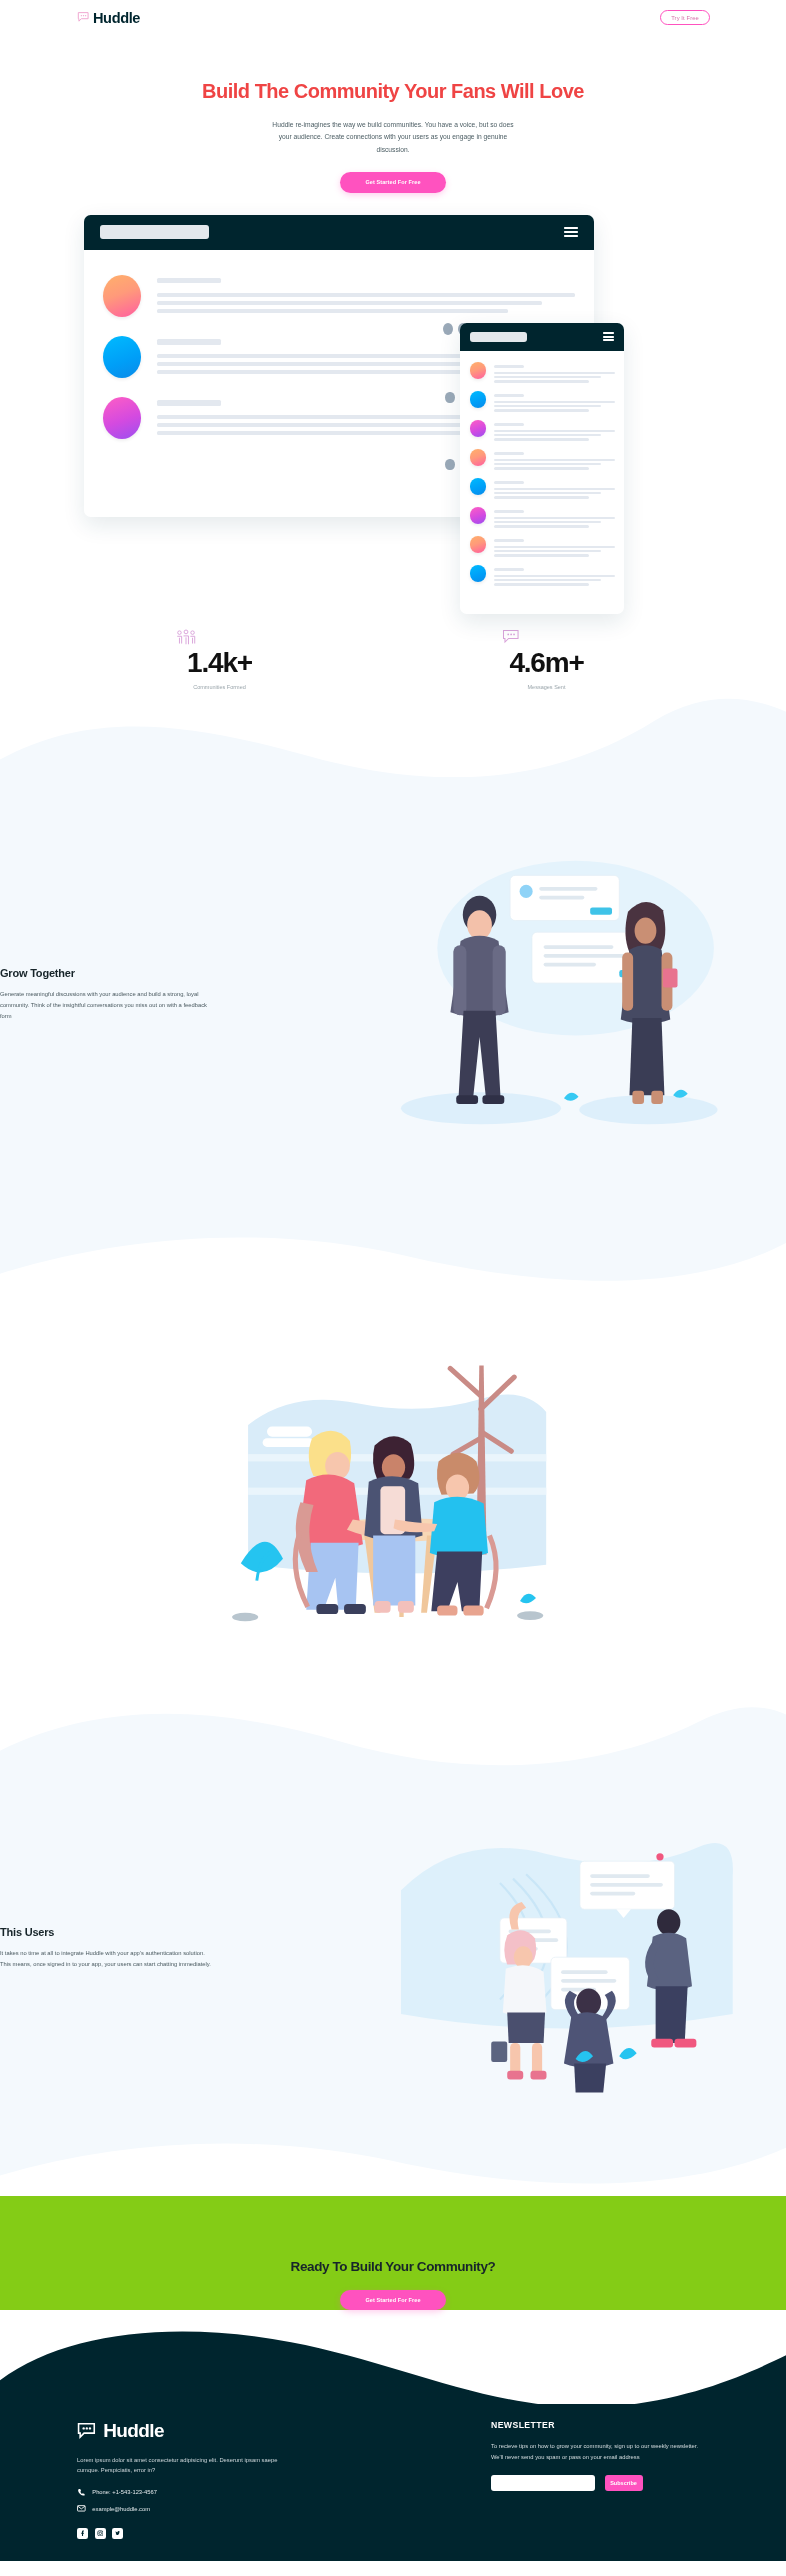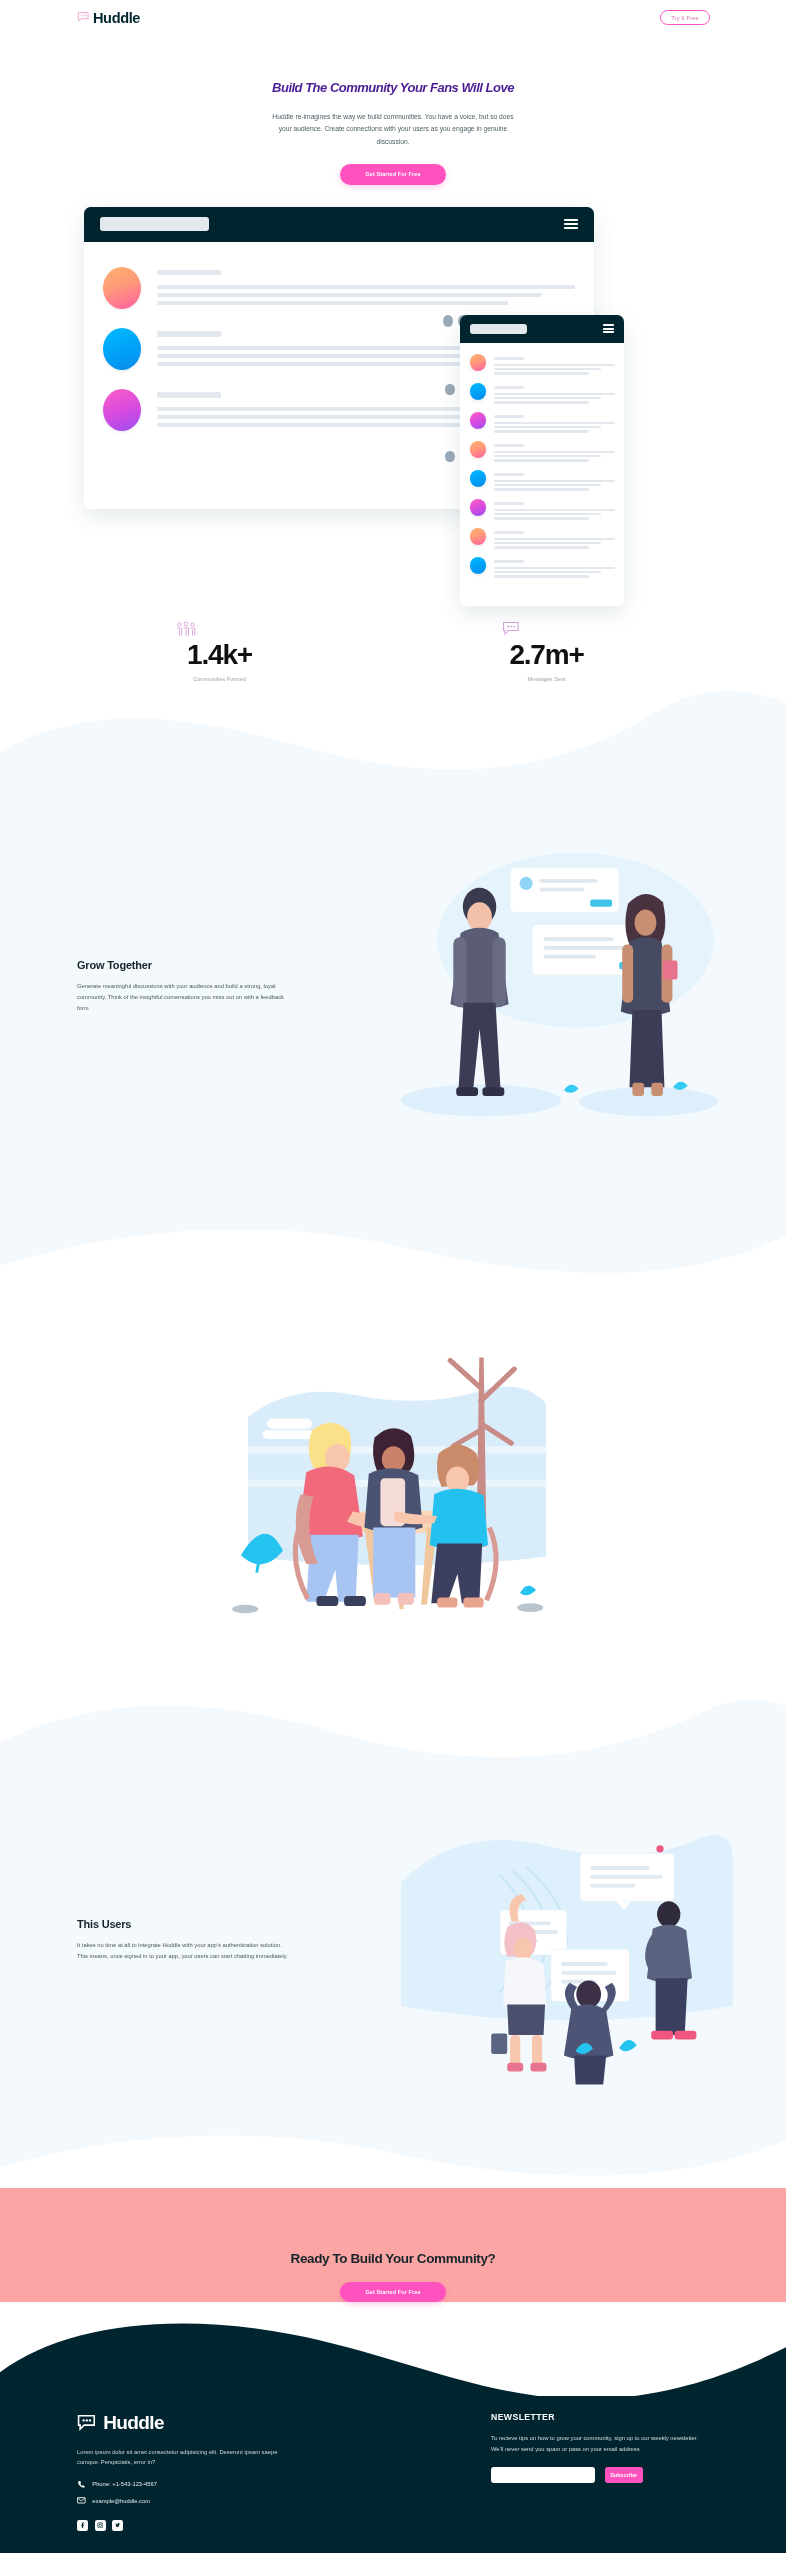--- a/index.html
+++ b/index.html
@@ -44,25 +44,24 @@
     font-size: 5.8px;
     padding: 3.6px 10.2px;
     letter-spacing: 0.1px;
     cursor: pointer;
     font-family: "Liberation Sans", sans-serif;
   }
 
   
   .hero { text-align: center; padding-top: 45px; }
   .hero h1 {
-    font-size: 13px;
+    font-size: 20px;
     font-weight: bold;
     letter-spacing: -0.5px;
-    color: #4c1d95;
-    font-style: italic;
+    color: #ef4444;
   }
   .hero p {
     margin: 16px auto 0;
     width: 247px;
     font-size: 6.7px;
     line-height: 1.85;
     color: #4b5d63;
   }
   .btn-pink {
     display: inline-block;
@@ -191,39 +190,39 @@
   }
   .stat-num-wrap { text-align: center; width: 89px; }
   .wave-svg { display: block; width: 786px; }
 
   .feat {
     display: flex;
     align-items: center;
     background: #f4f9fd;
   }
   .feat.reverse { flex-direction: row-reverse; background: #ffffff; }
-  .feat-text { width: 306px; padding-left: 77px; }
+  .feat-text { width: 306px; }
   .feat.reverse .feat-text { padding-left: 0; padding-right: 77px; width: 291px; }
   .feat-text h2 {
     font-size: 11px;
     font-weight: bold;
     letter-spacing: -0.2px;
     color: #17252a;
     margin-bottom: 9.5px;
   }
   .feat-text p {
     font-size: 5.8px;
     line-height: 1.95;
     color: #49595f;
     width: 211px;
   }
   .feat-art { flex: 1; display: flex; justify-content: center; align-items: center; }
 
   
-  .cta { text-align: center; padding: 63px 0 0; background: #fca5a5; }
+  .cta { text-align: center; padding: 63px 0 0; background: #84cc16; }
   .cta h2 {
     font-size: 13.5px;
     font-weight: bold;
     letter-spacing: -0.4px;
     color: #17252a;
   }
 
   
   .footer-wave { display: block; width: 786px; }
   .footer {
@@ -454,21 +453,21 @@
 
   <div class="stat">
     <div class="stat-icon">
       <svg width="19" height="16" viewBox="0 0 26 22">
         <path d="M2 2h20v11H9l-5 5v-5H2z" fill="none" stroke="#d9a3da" stroke-width="1.4"></path>
         <circle cx="8.5" cy="7.5" r="1.2" fill="#d9a3da"></circle>
         <circle cx="12.5" cy="7.5" r="1.2" fill="#d9a3da"></circle>
         <circle cx="16.5" cy="7.5" r="1.2" fill="#d9a3da"></circle>
       </svg>
     </div>
-    <div class="stat-num-wrap"><span class="stat-num">2.7m+</span></div>
+    <div class="stat-num-wrap"><span class="stat-num">4.6m+</span></div>
     <div class="stat-label">Messages Sent</div>
   </div>
 </section>
 
 <svg class="wave-svg" viewBox="0 0 1080 120" height="87" preserveAspectRatio="none">
   <path d="M0 120 L0 96 C120 30 250 42 420 90 C600 141 760 130 900 42 C970 0 1030 8 1080 30 L1080 120 Z" fill="#f4f9fd"></path>
 </svg>
 
 <section class="feat" style="height:437px;">
   <div class="feat-text">

